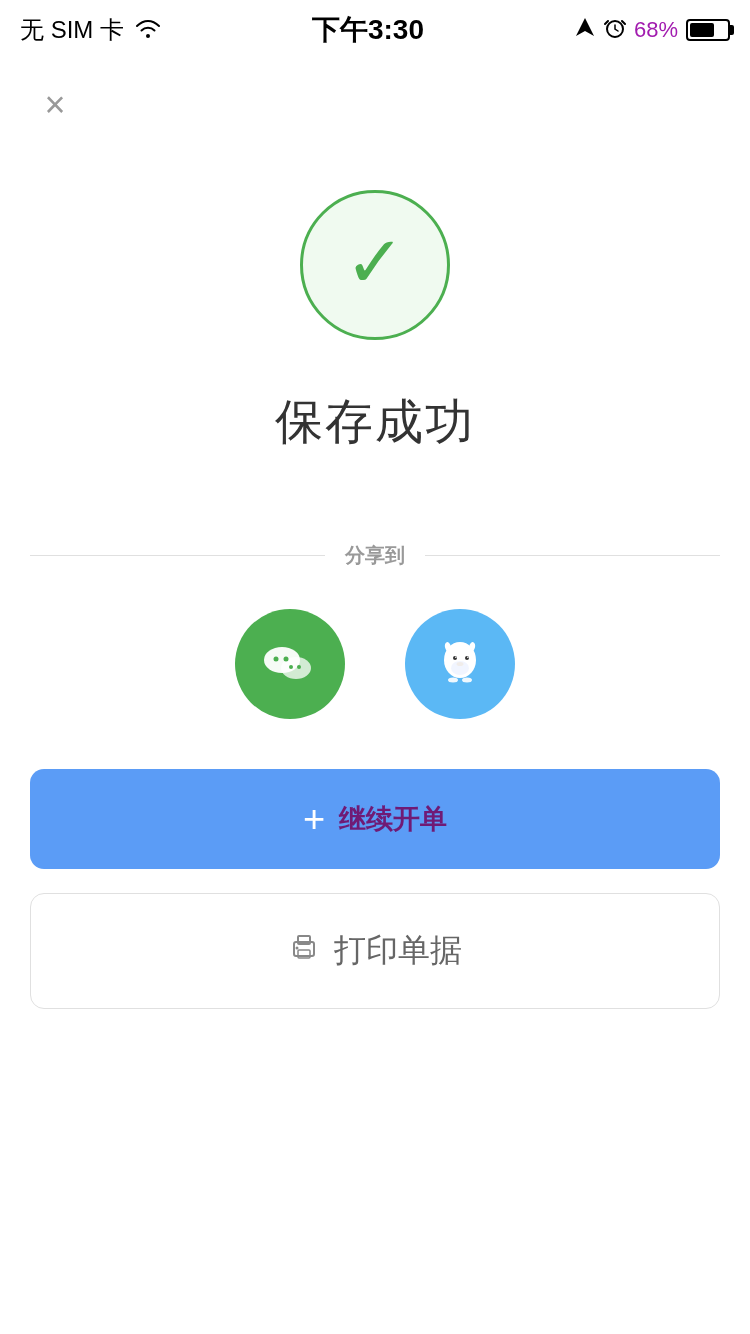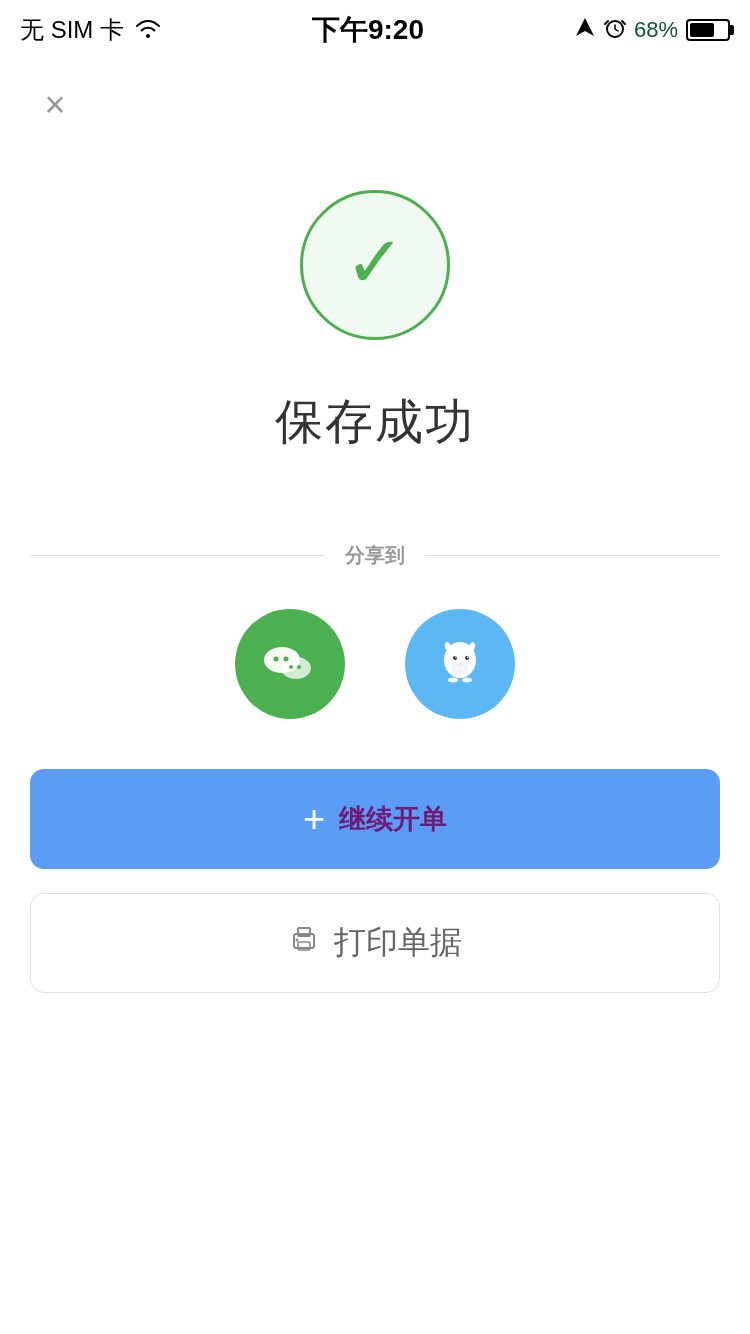--- a/index.html
+++ b/index.html
@@ -41,21 +41,21 @@
     .status-center {
       font-size: 28px;
       font-weight: 600;
       color: #000;
     }
     .status-right {
       display: flex;
       align-items: center;
       gap: 8px;
       font-size: 22px;
-      color: #14532d;
+      color: #a21caf;
     }
     .battery-icon {
       width: 44px;
       height: 22px;
       border: 2px solid #000;
       border-radius: 4px;
       position: relative;
       display: flex;
       align-items: center;
       padding: 2px;
@@ -224,21 +224,21 @@
       font-weight: 700;
     }
     .btn-plus {
       font-size: 38px;
       color: #fff;
       font-weight: 300;
     }
 
     .btn-secondary {
       width: 100%;
-      height: 100px;
+      height: 116px;
       border-radius: 14px;
       background: #fff;
       border: 1px solid #e0e0e0;
       cursor: pointer;
       display: flex;
       align-items: center;
       justify-content: center;
       gap: 14px;
     }
     .btn-secondary-text {
@@ -270,21 +270,21 @@
   <div class="status-left">
     <span>无 SIM 卡</span>
     <span>
       <svg class="wifi-icon" viewBox="0 0 28 20" fill="none" xmlns="http://www.w3.org/2000/svg">
         <path d="M14 16a2 2 0 1 1 0 4 2 2 0 0 1 0-4z" fill="#000"></path>
         <path d="M7.5 12.5C9.2 10.8 11.5 9.8 14 9.8s4.8 1 6.5 2.7" stroke="#000" stroke-width="2" stroke-linecap="round" fill="none"></path>
         <path d="M3 8C6.3 4.8 10 3 14 3s7.7 1.8 11 5" stroke="#000" stroke-width="2" stroke-linecap="round" fill="none"></path>
       </svg>
     </span>
   </div>
-  <div class="status-center">下午9:20</div>
+  <div class="status-center">下午3:30</div>
   <div class="status-right">
     <span>
       <svg width="22" height="22" viewBox="0 0 22 22" fill="none">
         <path d="M11 2 L20 20 L11 15 L2 20 Z" fill="#000"></path>
       </svg>
     </span>
     <span>
       <svg width="22" height="22" viewBox="0 0 22 22" fill="none">
         <circle cx="11" cy="13" r="8" stroke="#000" stroke-width="2" fill="none"></circle>
         <path d="M11 9v4l3 2" stroke="#000" stroke-width="1.5" stroke-linecap="round"></path>

